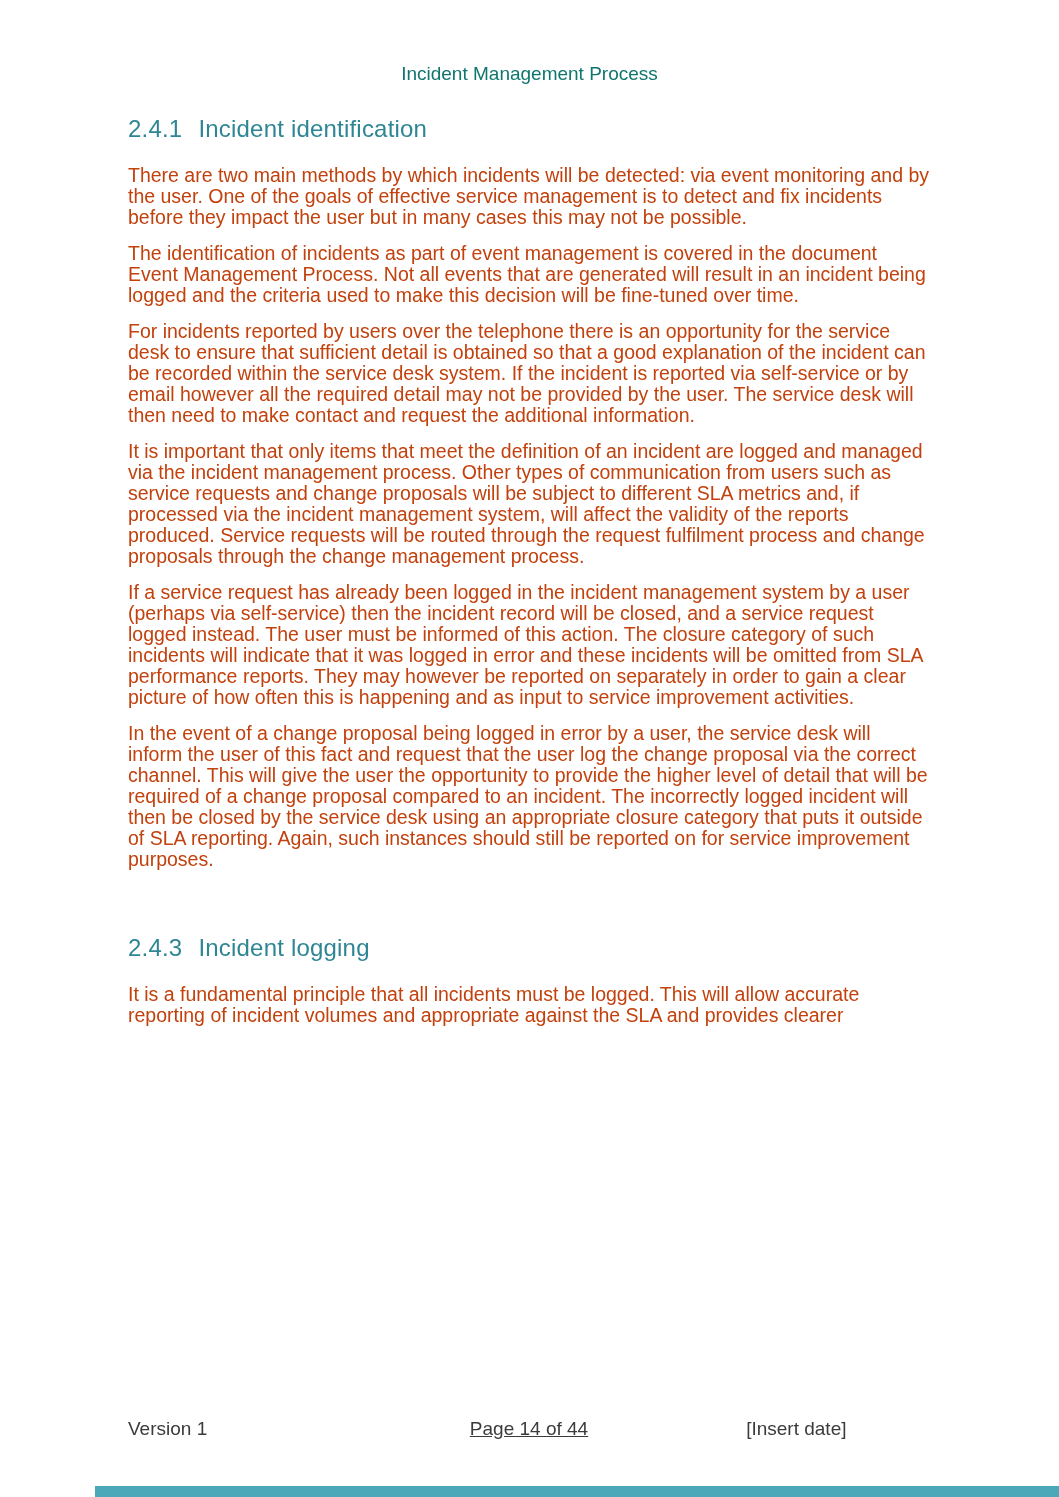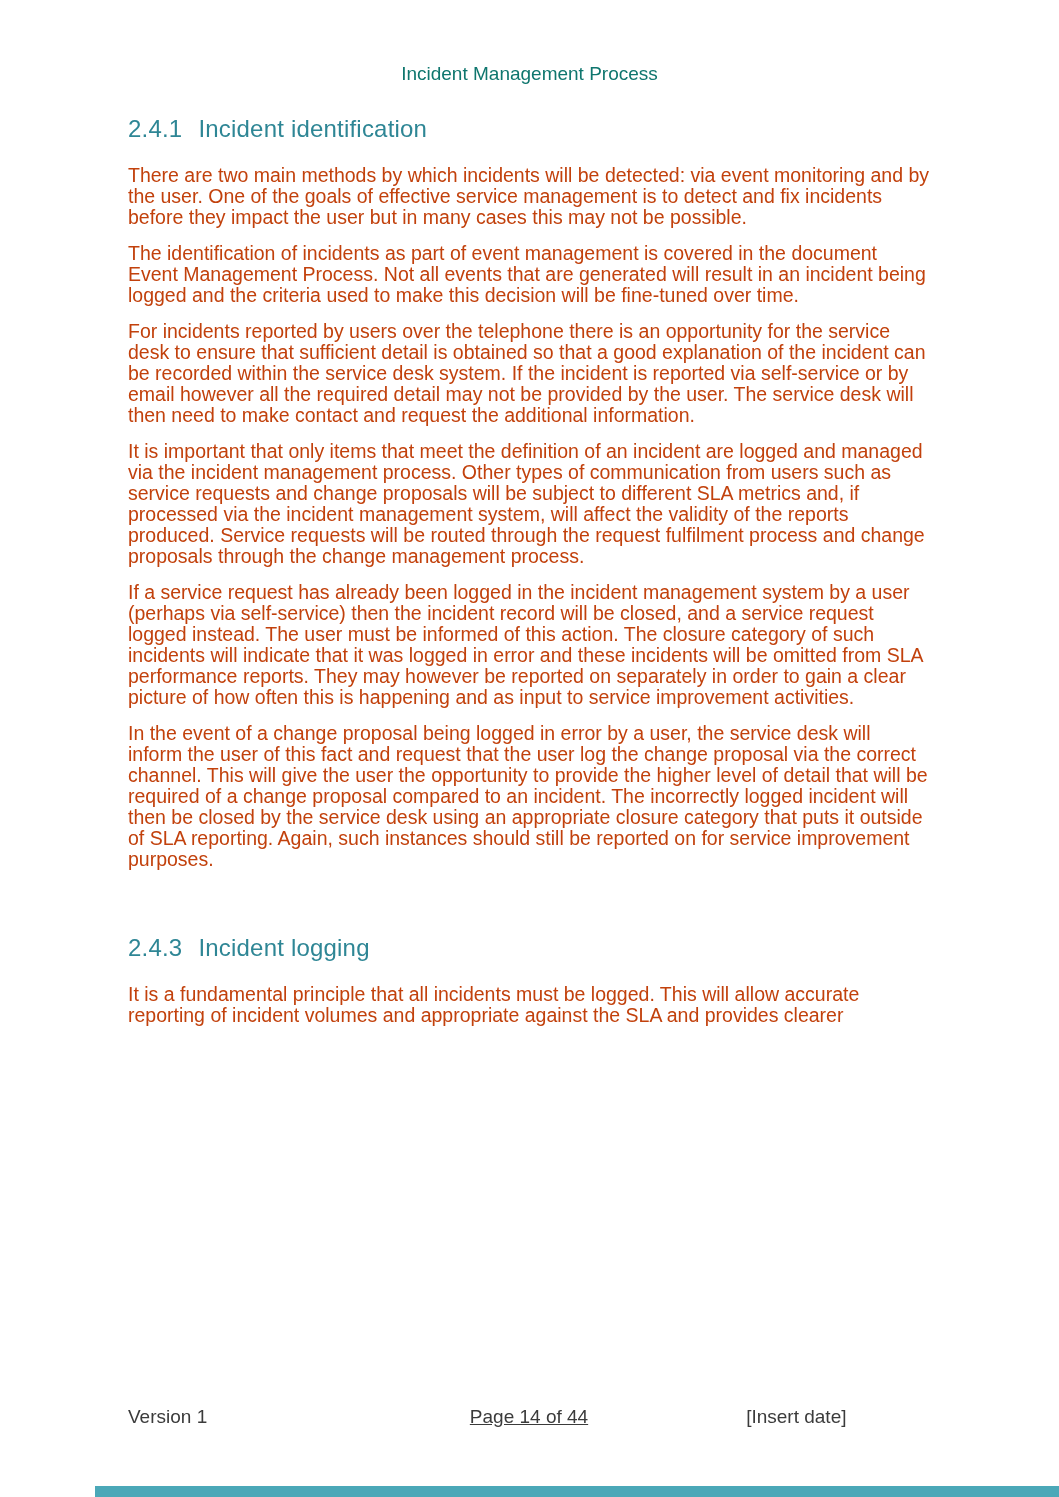--- a/index.html
+++ b/index.html
@@ -48,21 +48,21 @@
   .doc-footer {
     position: absolute;
     top: 1406px;
     left: 128px;
     right: 129px;
     display: flex;
     align-items: baseline;
     font-size: 19px;
     color: #3b3b3b;
   }
-  .doc-footer .f-left  { flex: 1; text-align: left; }
+  .doc-footer .f-left  { flex: 1; text-align: left; margin-top: 12px; }
   .doc-footer .f-center{ flex: 1; text-align: center; text-decoration: underline; }
   .doc-footer .f-right { flex: 1; text-align: center; }
   .bottom-bar {
     position: absolute;
     left: 95px;
     right: 0;
     bottom: 0;
     height: 11px;
     background: #4ba8b8;
   }

